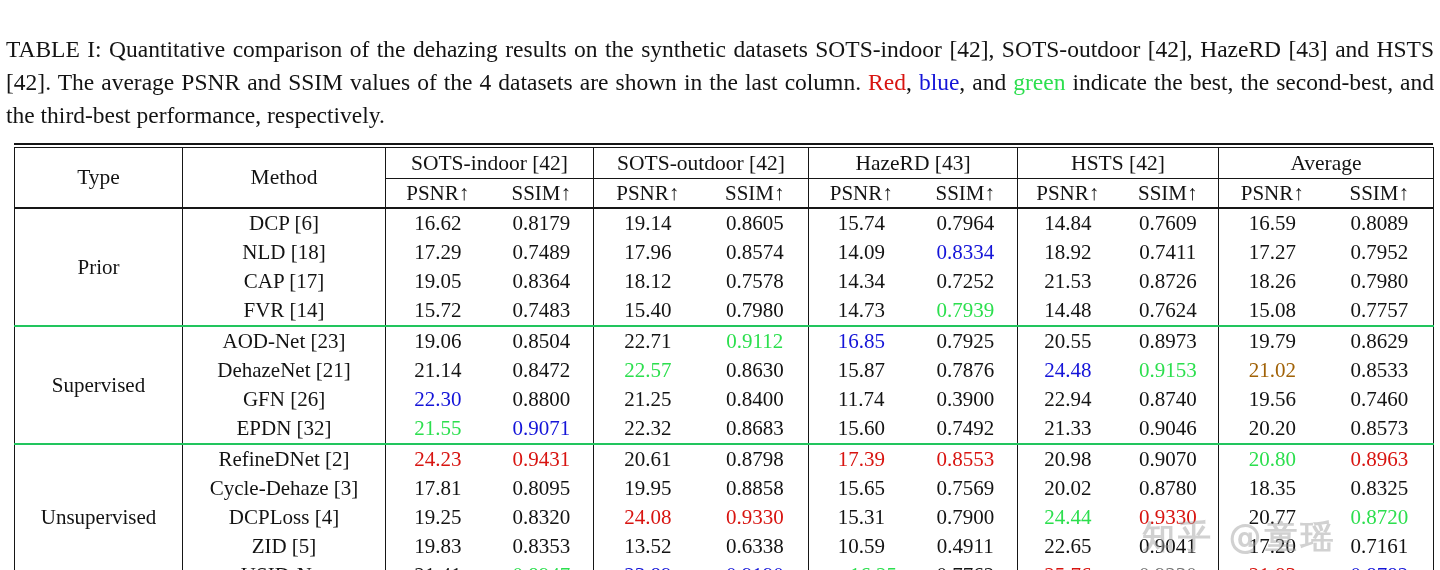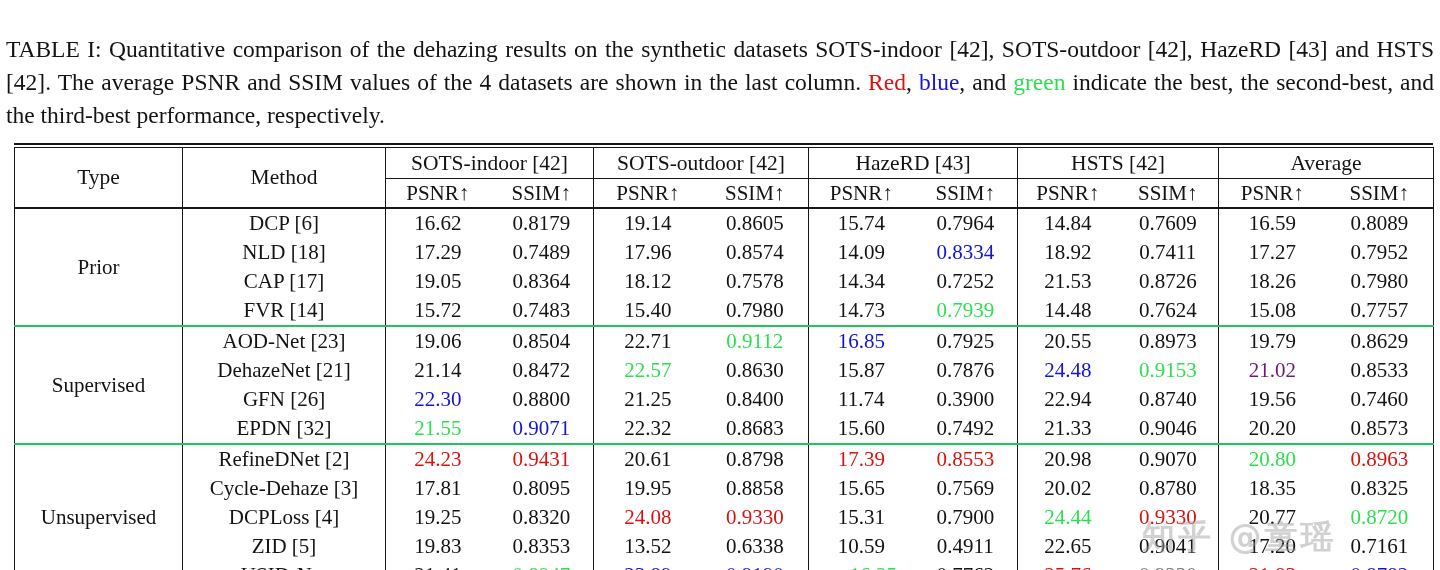--- a/index.html
+++ b/index.html
@@ -144,21 +144,21 @@
           <tr>
             <td class="bl">DehazeNet [21]</td>
             <td class="bl">21.14</td>
             <td>0.8472</td>
             <td class="bl" style="color: rgb(44, 223, 78);">22.57</td>
             <td>0.8630</td>
             <td class="bl">15.87</td>
             <td>0.7876</td>
             <td class="bl" style="color: rgb(20, 20, 216);">24.48</td>
             <td style="color: rgb(44, 223, 78);">0.9153</td>
-            <td class="bl" style="color: #701a75;">21.02</td>
+            <td class="bl" style="color: #a16207;">21.02</td>
             <td>0.8533</td>
           </tr>
           <tr>
             <td class="bl">GFN [26]</td>
             <td class="bl" style="color: rgb(20, 20, 216);">22.30</td>
             <td>0.8800</td>
             <td class="bl">21.25</td>
             <td>0.8400</td>
             <td class="bl">11.74</td>
             <td>0.3900</td>

